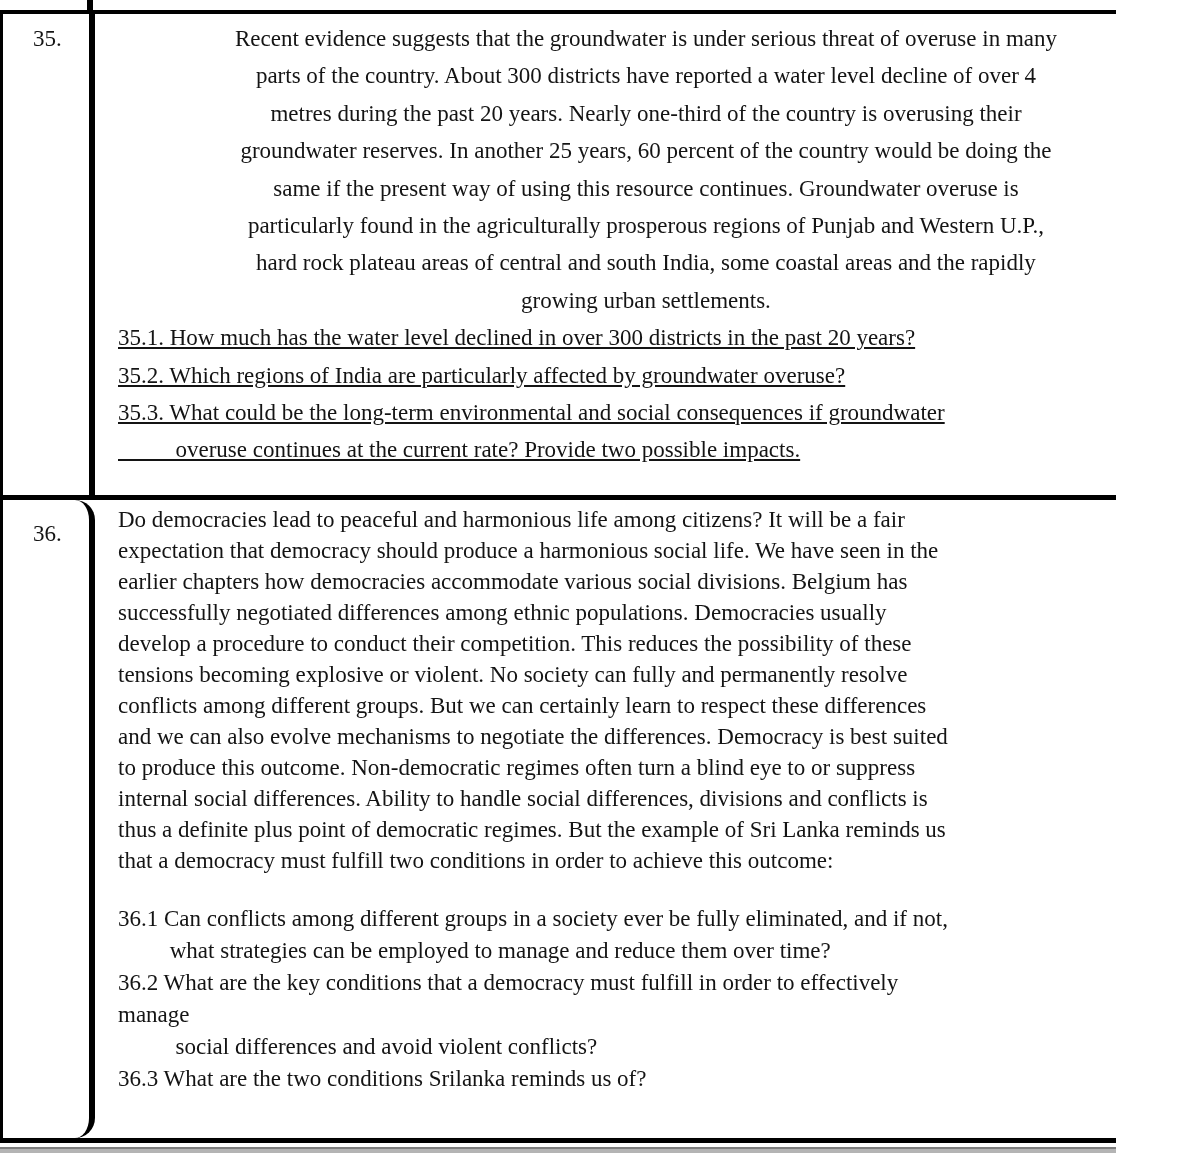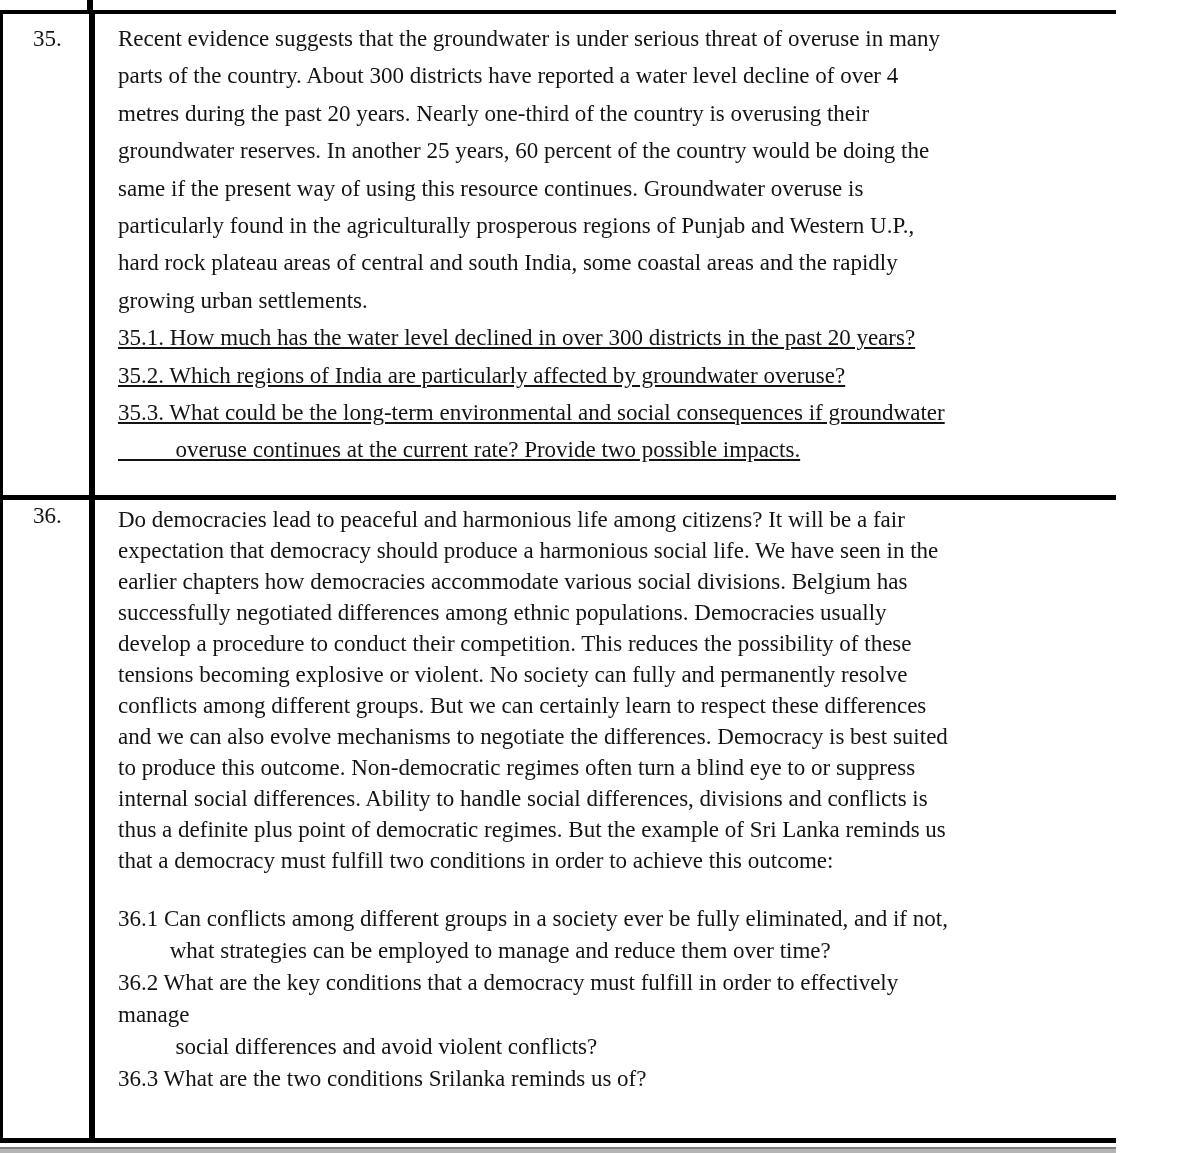--- a/index.html
+++ b/index.html
@@ -42,35 +42,35 @@
   .row-35 { height: 486px; }
   .row-36 { height: 643px; }
   .num-cell {
     width: 92px;
     flex: 0 0 92px;
     border-right: 6px solid #000000;
     padding-left: 30px;
     font-size: 23px;
   }
   .num-35 { padding-top: 6px;  line-height: 37.4px; }
-  .num-36 { line-height: 31px; }
+  .num-36 { padding-top: 18px; line-height: 31px; border-radius: 20px; }
   .content-cell {
     flex: 1 1 auto;
     padding-left: 23px;
     padding-right: 6px;
     overflow: hidden;
   }
   .content-35 { padding-top: 6px; }
   .content-36 { padding-top: 4px; }
   .passage, .subqs {
     font-size: 23px;
     white-space: pre;
     overflow: hidden;
   }
-  .passage-35 { line-height: 37.4px; }
+  .passage-35 { line-height: 37.4px; text-align: center; }
   .subqs-35   { line-height: 37.4px; text-decoration: underline; }
   .passage-36 { line-height: 31px; }
   .subqs-36   { line-height: 32px; margin-top: 27px; }
   .page-bottom-gap {
     height: 4px;
     background: #ffffff;
   }
   .page-bottom-strip {
     height: 7px;
     background: #b4b4b4;

